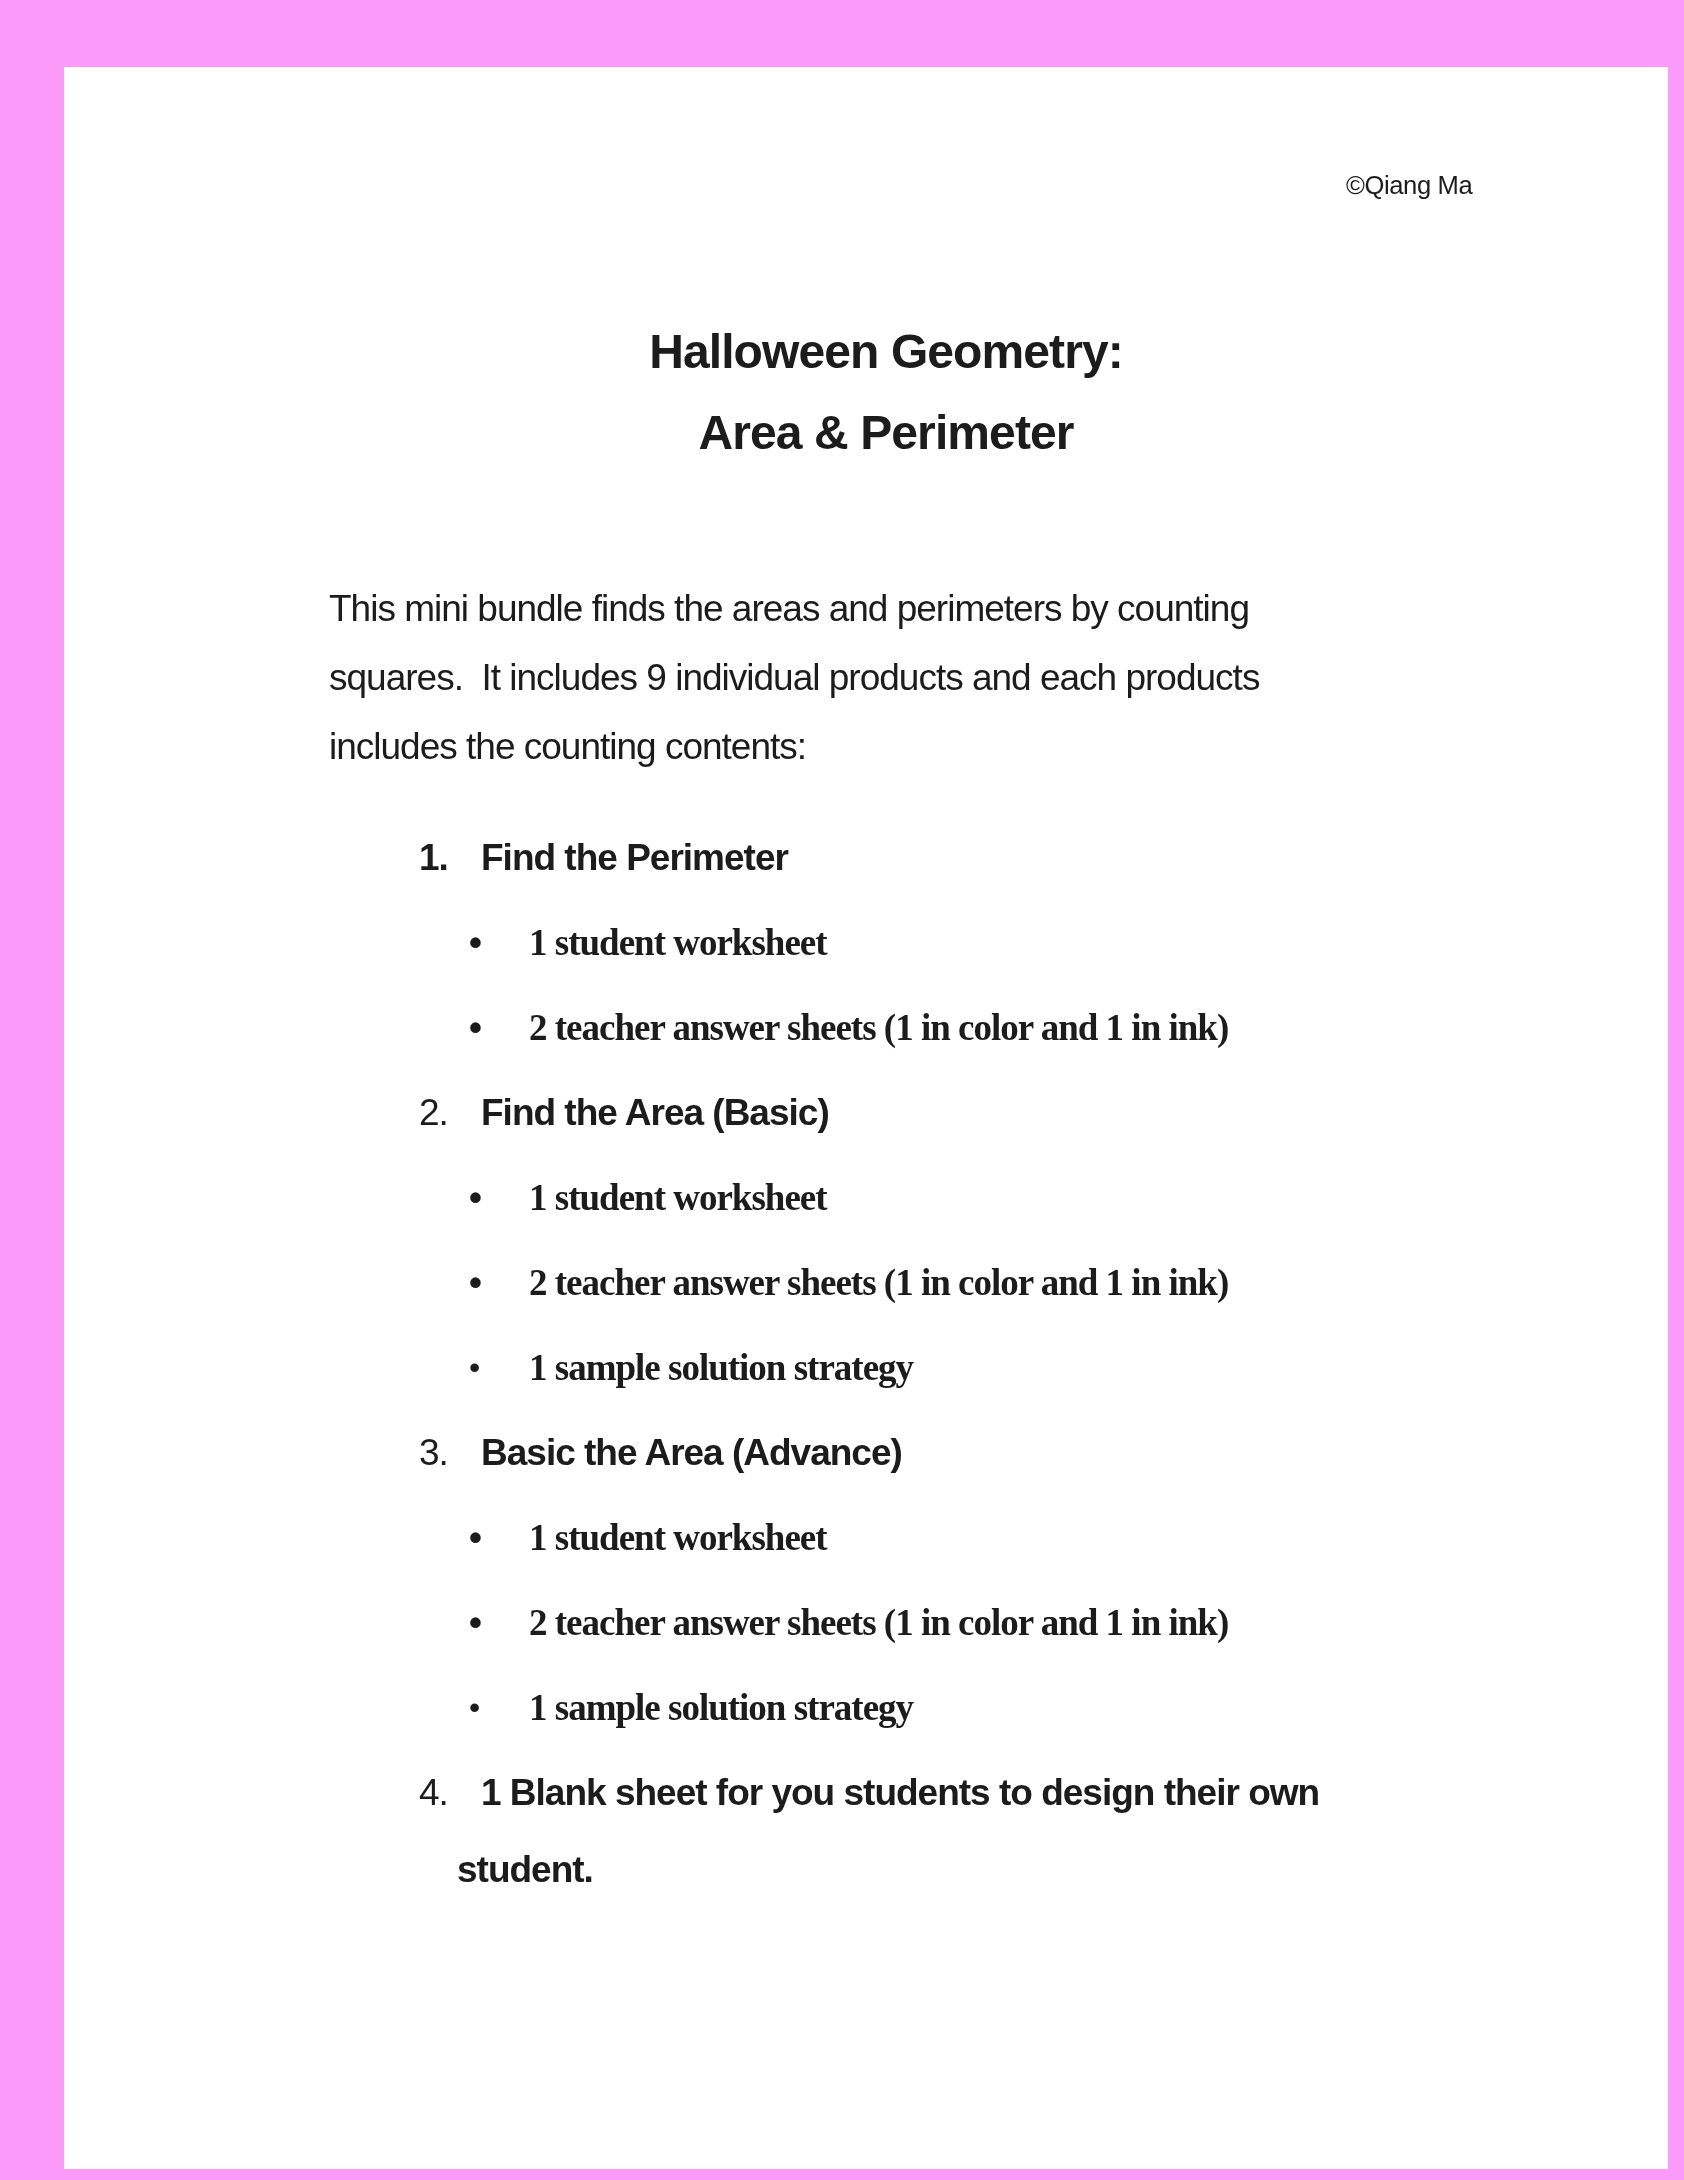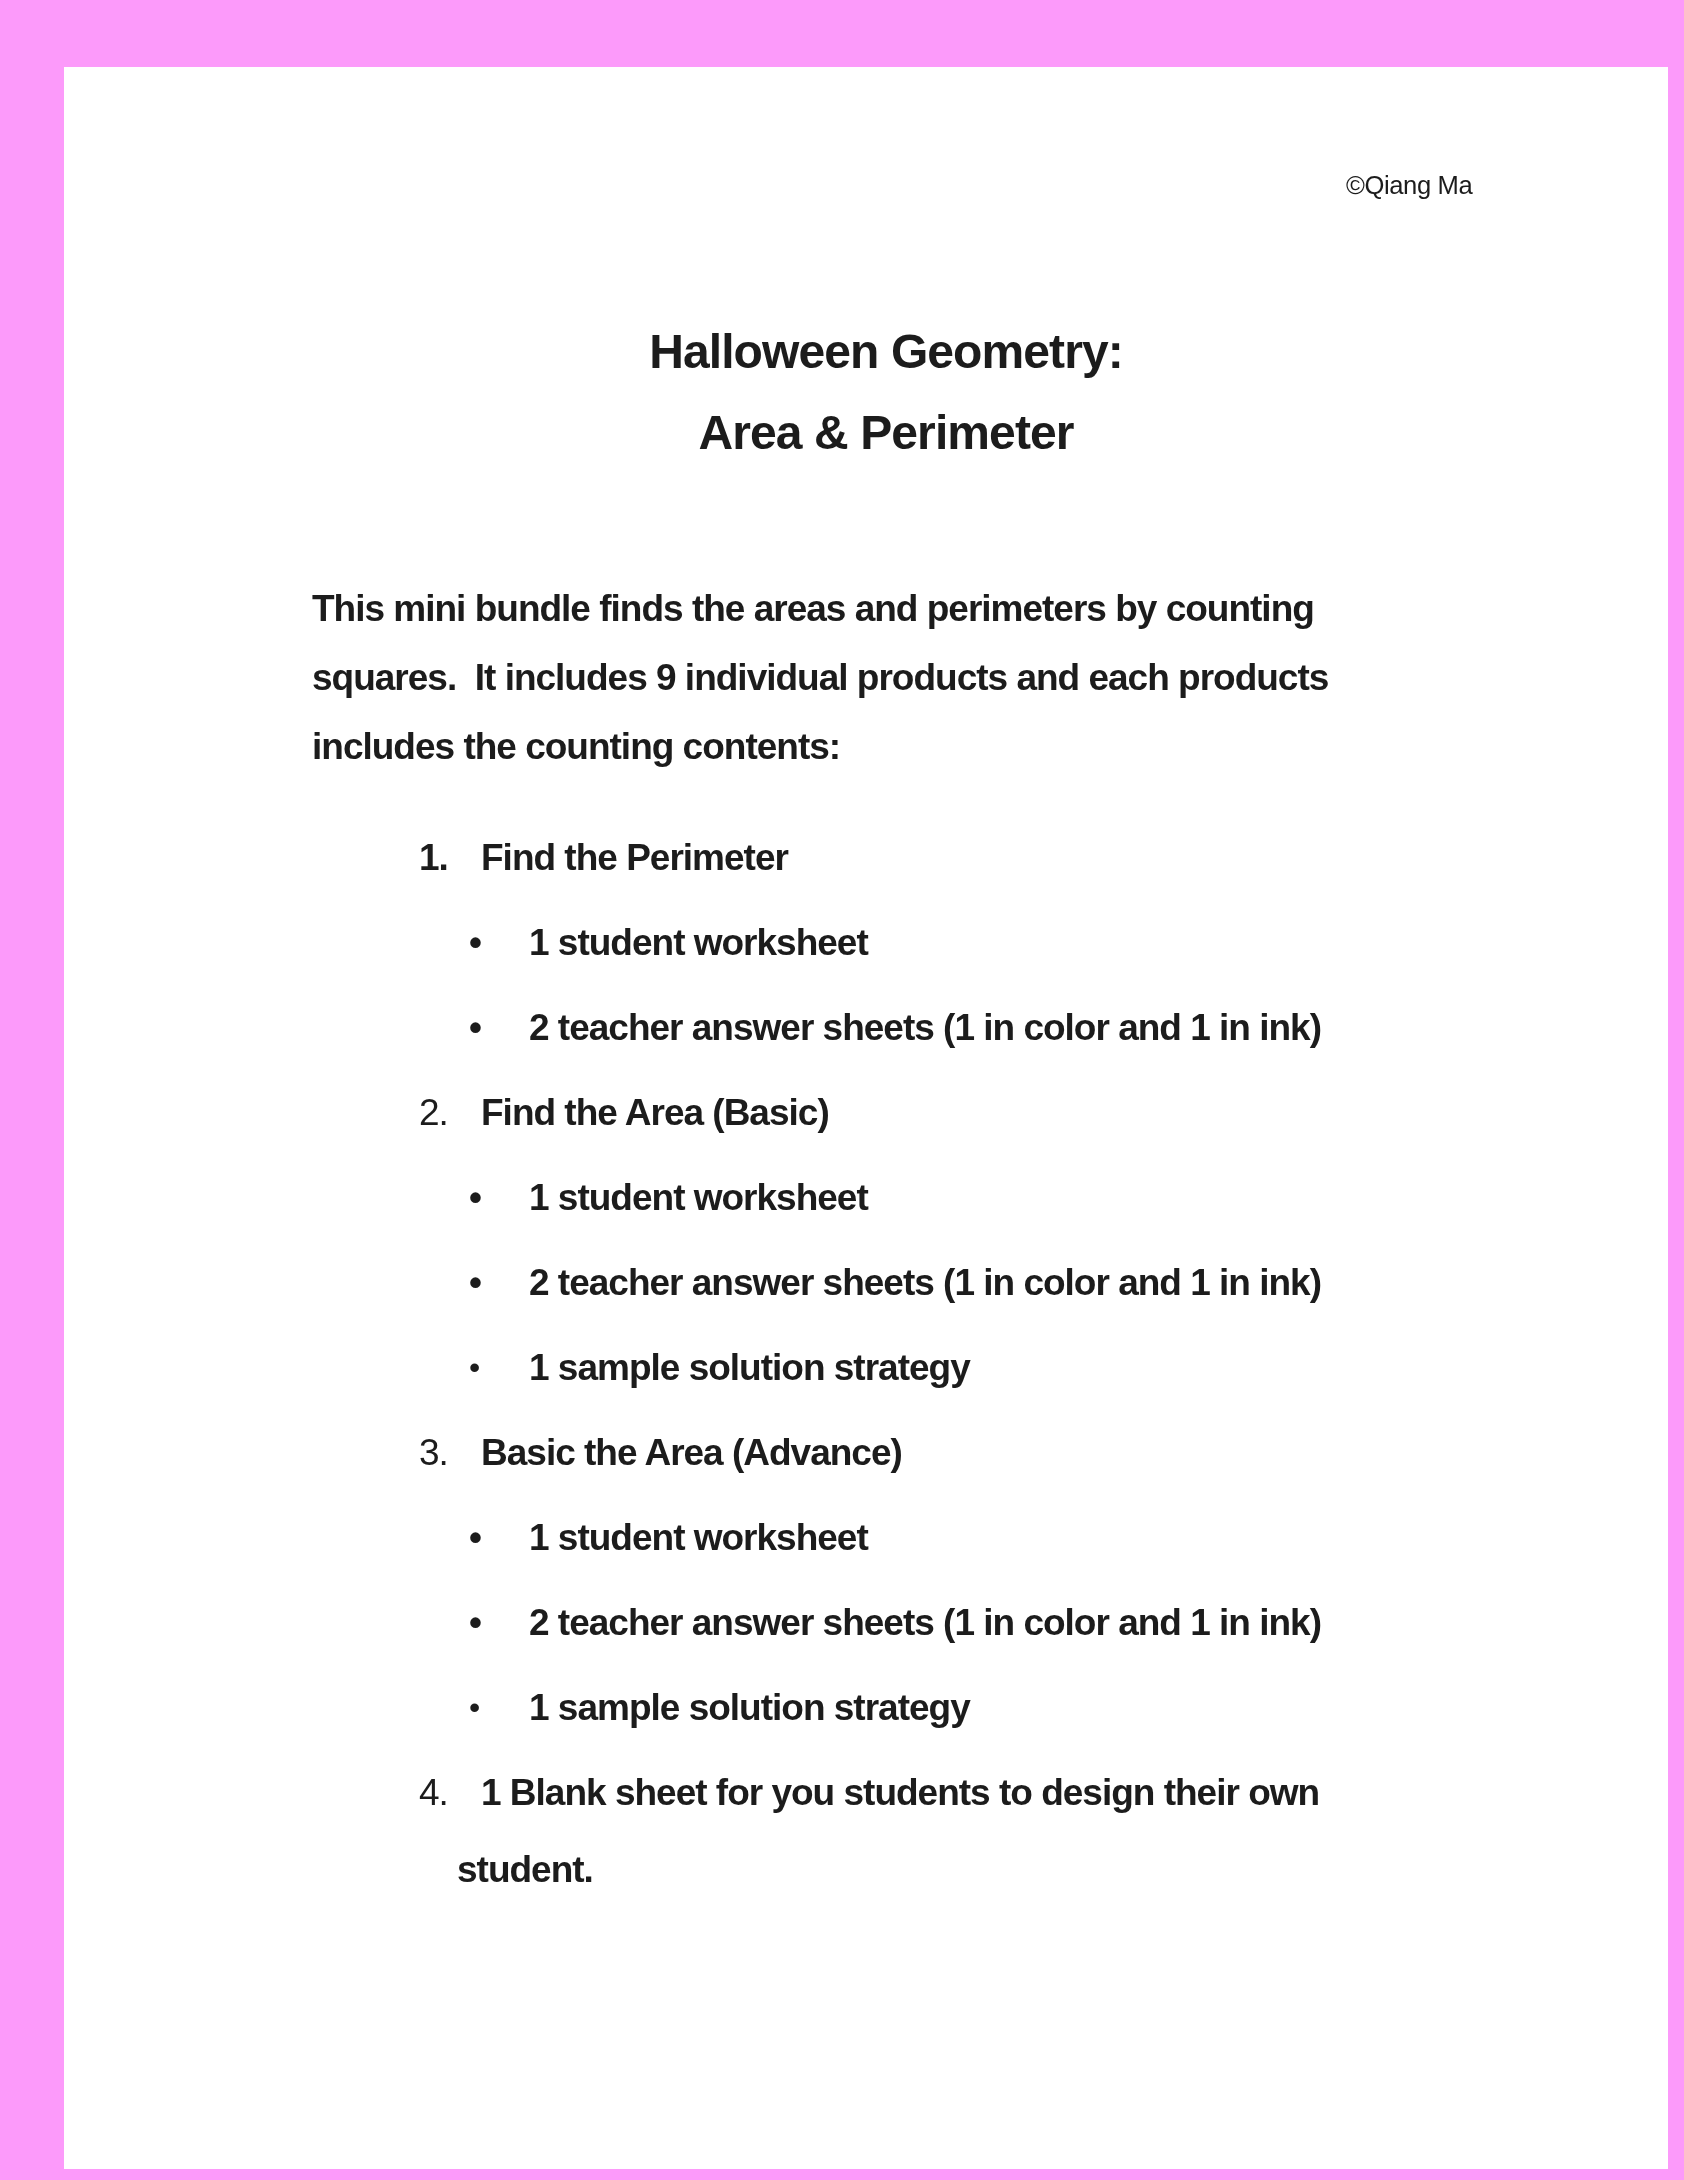--- a/index.html
+++ b/index.html
@@ -29,42 +29,42 @@
     width: 100%;
     text-align: center;
     font-weight: bold;
     font-size: 48px;
     line-height: 73px;
     letter-spacing: -0.9px;
     padding-left: 24px;
   }
   .intro {
     position: absolute;
-    top: 495px; left: 232px;
-    font-weight: bold;
+    top: 495px; left: 249px;
+    font-weight: normal;
     font-size: 37px;
     line-height: 61px;
     letter-spacing: -1px;
   }
   .intro-line { white-space: pre; }
   .contents {
     position: absolute;
     top: 736px; left: 331px;
     font-size: 37px;
     line-height: 61px;
     letter-spacing: -1px;
   }
   .li-row { display: flex; }
   .num { width: 46px; flex: none; font-weight: normal; }
   .num.bold { font-weight: bold; }
   .li-title { font-weight: bold; white-space: pre; }
   .bl { display: flex; padding-left: 50px; }
   .dot { width: 44px; flex: none; font-weight: bold; }
   .dot.small { font-weight: normal; font-size: 32px; }
-  .bl-text { font-weight: bold; white-space: pre; }
+  .bl-text { font-weight: bold; white-space: pre; font-family: Liberation Serif, serif; }
   .cont-line { padding-left: 46px; font-weight: bold; white-space: pre; }
 </style>
 </head>
 <body>
 
 <div class="page">
 
   <div class="copyright">©Qiang Ma</div>
 
   <div class="title-block">

